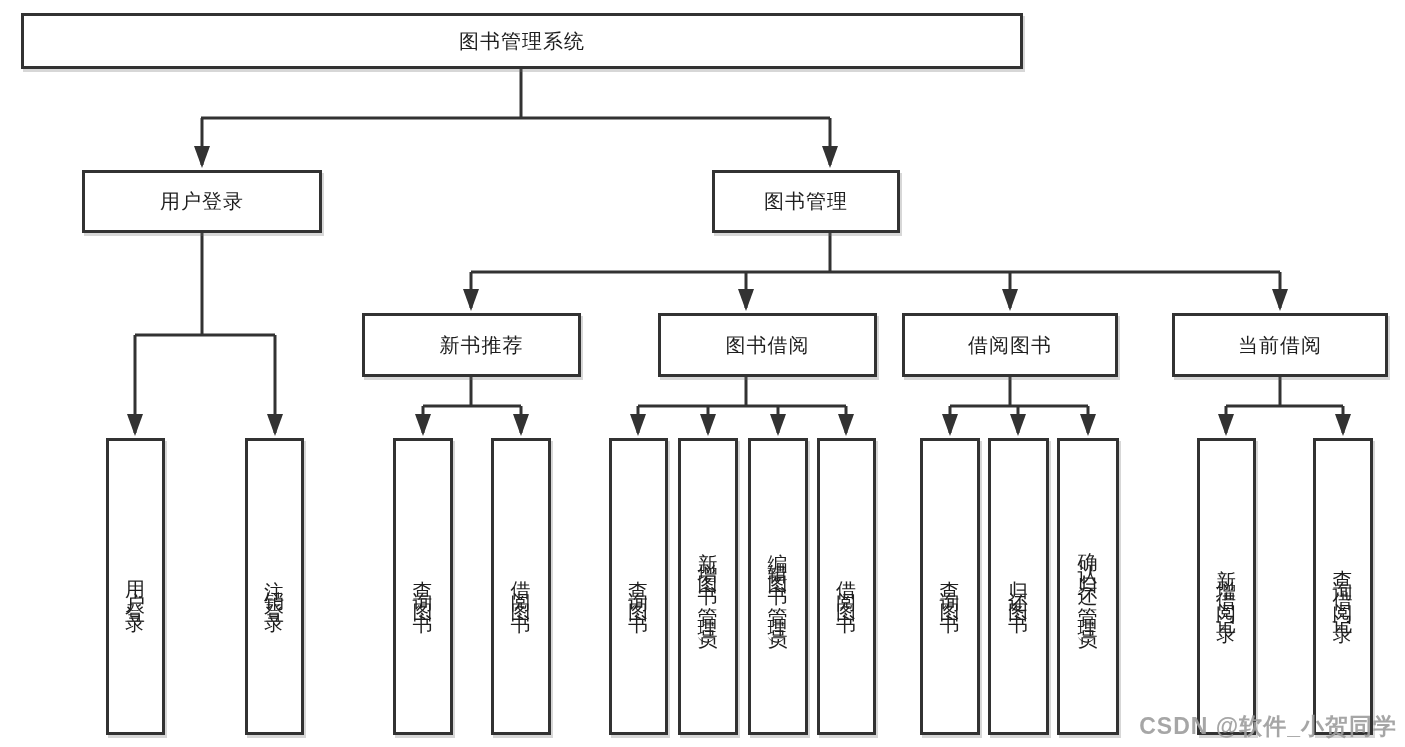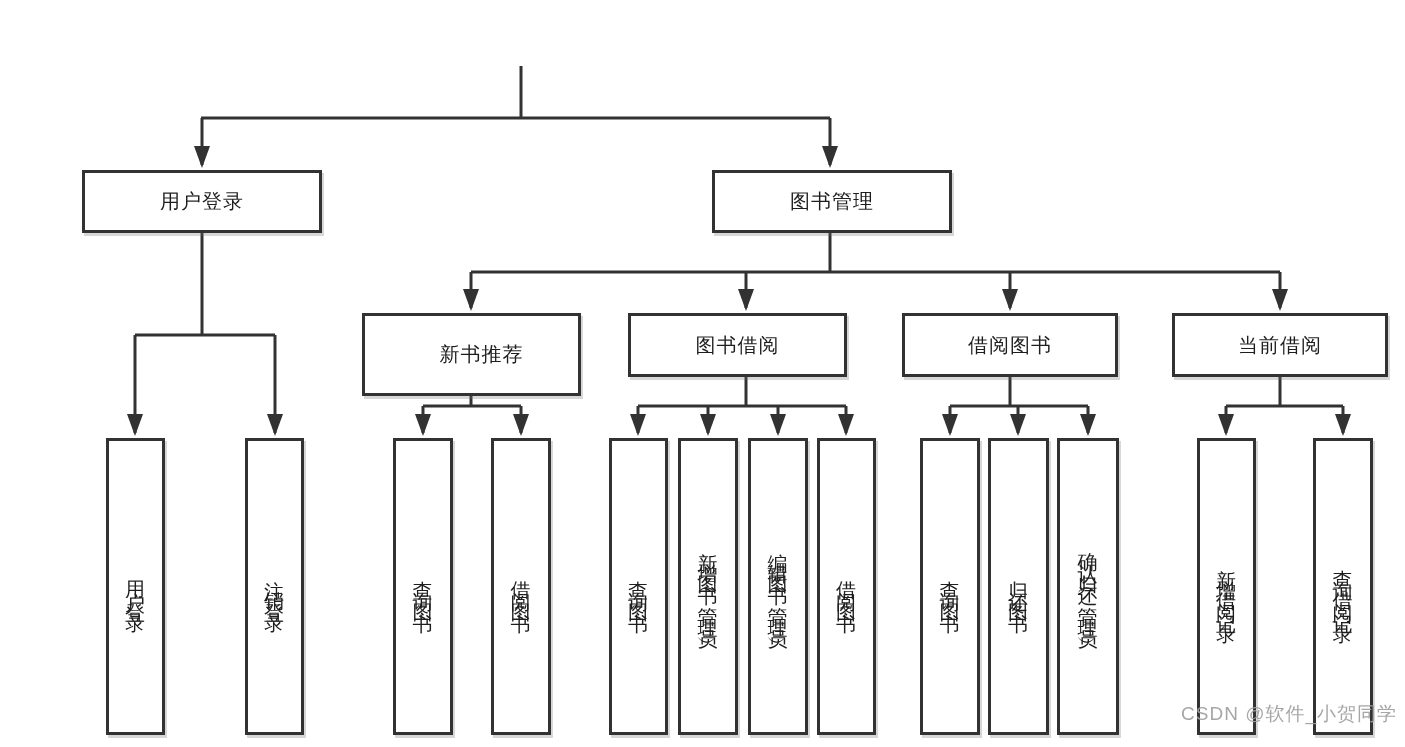--- a/index.html
+++ b/index.html
@@ -35,26 +35,27 @@
   .vbox {
     writing-mode: vertical-rl;
     text-orientation: mixed;
     letter-spacing: 11px;
     line-height: 1;
     white-space: nowrap;
   }
   .watermark {
     position: absolute;
     right: 8px;
-    bottom: 20px;
+    bottom: 5px;
     z-index: 5;
-    font-size: 19px;
+    font-size: 23px;
     color: rgba(158,158,158,0.92);
     letter-spacing: 1px;
     pointer-events: none;
+    font-weight: bold;
   }
 </style>
 </head>
 <body>
 
 <div class="stage">
 
   <svg class="connectors" width="1405" height="747" viewBox="0 0 1405 747" xmlns="http://www.w3.org/2000/svg">
     <defs>
       <marker id="ah" markerUnits="userSpaceOnUse" markerWidth="22" markerHeight="16" refX="19" refY="8" orient="auto">
@@ -98,26 +99,27 @@
       <path d="M1018,406 V433" marker-end="url(#ah)"></path>
       <path d="M1088,406 V433" marker-end="url(#ah)"></path>
 
       <path d="M1280,375 V406"></path>
       <path d="M1226,406 H1343"></path>
       <path d="M1226,406 V433" marker-end="url(#ah)"></path>
       <path d="M1343,406 V433" marker-end="url(#ah)"></path>
     </g>
   </svg>
 
+  <div class="box" style="left:21px; top:13px; width:1002px; height:56px;">图书管理系统</div>
 
   <div class="box" style="left:82px; top:170px; width:240px; height:63px;">用户登录</div>
-  <div class="box" style="left:712px; top:170px; width:240px; height:63px;">图书管理</div>
+  <div class="box" style="left:712px; top:170px; width:188px; height:63px;">图书管理</div>
 
-  <div class="box" style="left:362px; top:313px; width:219px; height:83px;padding-left:20px;">新书推荐</div>
-  <div class="box" style="left:628px; top:313px; width:219px; height:64px;">图书借阅</div>
+  <div class="box" style="left:362px; top:313px; width:219px; height:64px;padding-left:20px;">新书推荐</div>
+  <div class="box" style="left:658px; top:313px; width:219px; height:64px;">图书借阅</div>
   <div class="box" style="left:902px; top:313px; width:216px; height:64px;">借阅图书</div>
   <div class="box" style="left:1172px; top:313px; width:216px; height:64px;">当前借阅</div>
 
   <div class="box vbox" style="left:106px; top:438px; width:59px; height:297px;">用户登录</div>
   <div class="box vbox" style="left:245px; top:438px; width:59px; height:297px;">注销登录</div>
 
   <div class="box vbox" style="left:393px; top:438px; width:60px; height:297px;">查询图书</div>
   <div class="box vbox" style="left:491px; top:438px; width:60px; height:297px;">借阅图书</div>
 
   <div class="box vbox" style="left:609px; top:438px; width:59px; height:297px;">查询图书</div>

